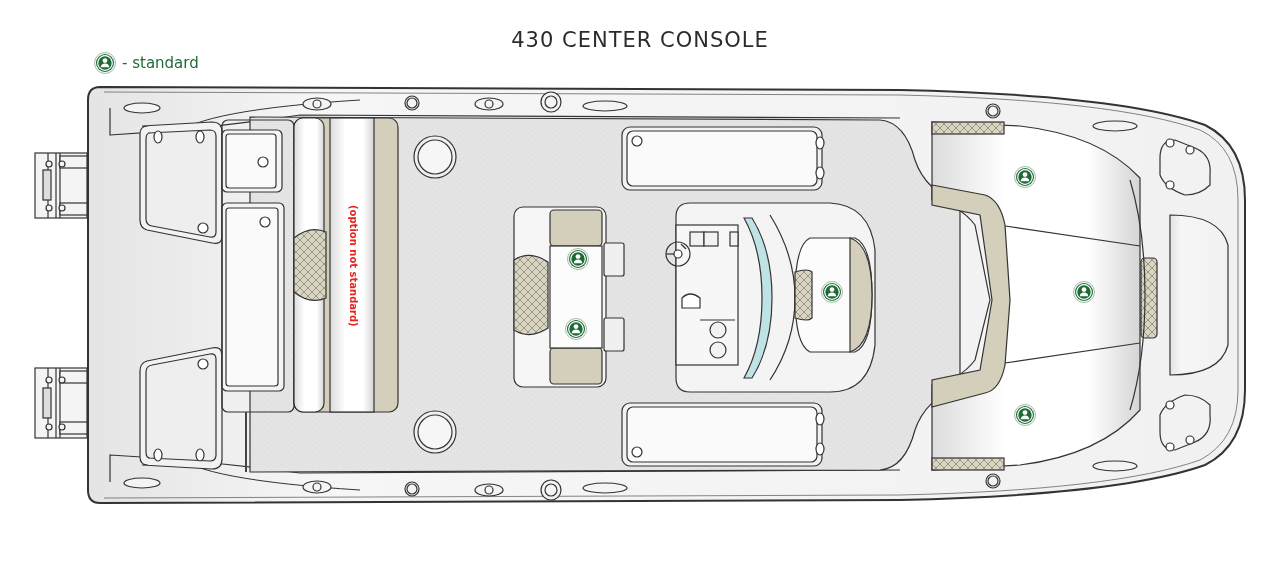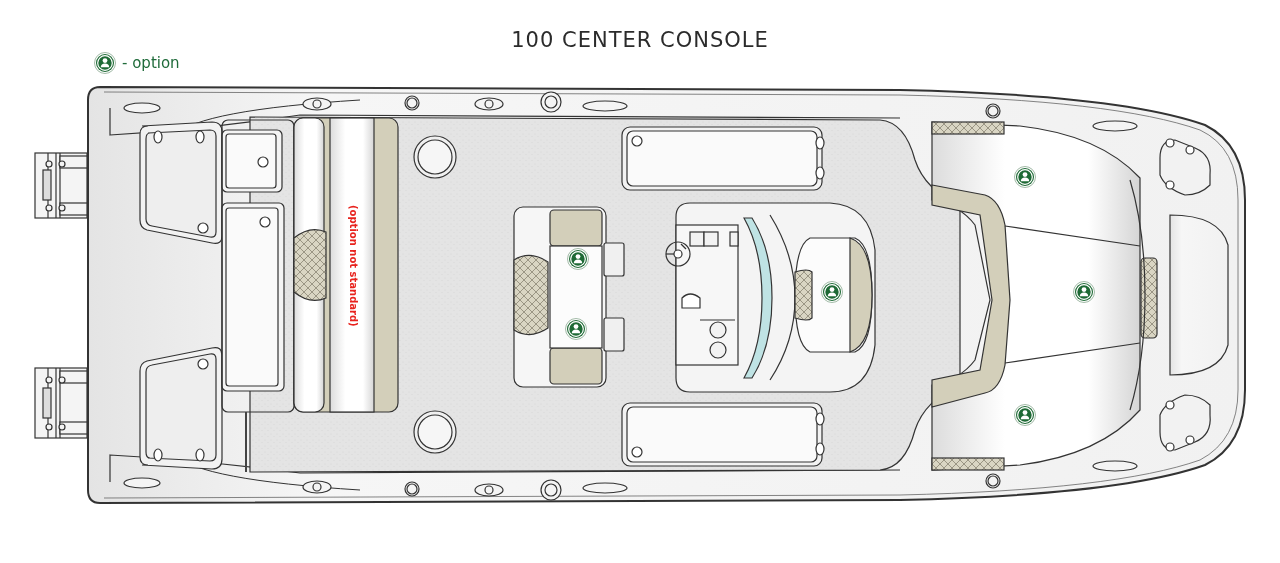--- a/index.html
+++ b/index.html
@@ -15,31 +15,31 @@
     .option-note {
       position: absolute; left: 343px; top: 205px; width: 16px; height: 120px;
       color: #e8231e; font-size: 10px; font-weight: bold; font-family: "DejaVu Sans", sans-serif;
       writing-mode: vertical-rl; text-align: center; white-space: nowrap;
     }
     .seat-icon { position: absolute; width: 22px; height: 22px; }
   </style>
 </head>
 <body>
 
-<div class="title">100 CENTER CONSOLE</div>
+<div class="title">430 CENTER CONSOLE</div>
 
 <div class="legend">
   <svg width="22" height="22" viewBox="0 0 22 22">
     <circle cx="11" cy="11" r="10.5" fill="#ffffff" stroke="#8aa890" stroke-width="0.8"></circle>
     <circle cx="11" cy="11" r="9" fill="#1e6a35"></circle>
     <circle cx="11" cy="11" r="7.3" fill="none" stroke="#ffffff" stroke-width="1.2"></circle>
     <circle cx="11" cy="8.6" r="2.4" fill="#ffffff"></circle>
     <path d="M6.8 15.2 Q7 11.5 11 11.5 Q15 11.5 15.2 15.2 Z" fill="#ffffff"></path>
   </svg>
-  <span class="legend-text">- option</span>
+  <span class="legend-text">- standard</span>
 </div>
 
 <svg class="diagram" width="1280" height="563" viewBox="0 0 1280 563">
   <defs>
     <pattern id="diamond" width="8" height="8" patternUnits="userSpaceOnUse">
       <rect width="8" height="8" fill="#d9d5c3"></rect>
       <path d="M0 4 L4 0 L8 4 L4 8 Z" fill="none" stroke="#8a8574" stroke-width="0.8"></path>
     </pattern>
     <linearGradient id="cushion" x1="0" y1="0" x2="1" y2="0">
       <stop offset="0" stop-color="#dcdcdc"></stop>

